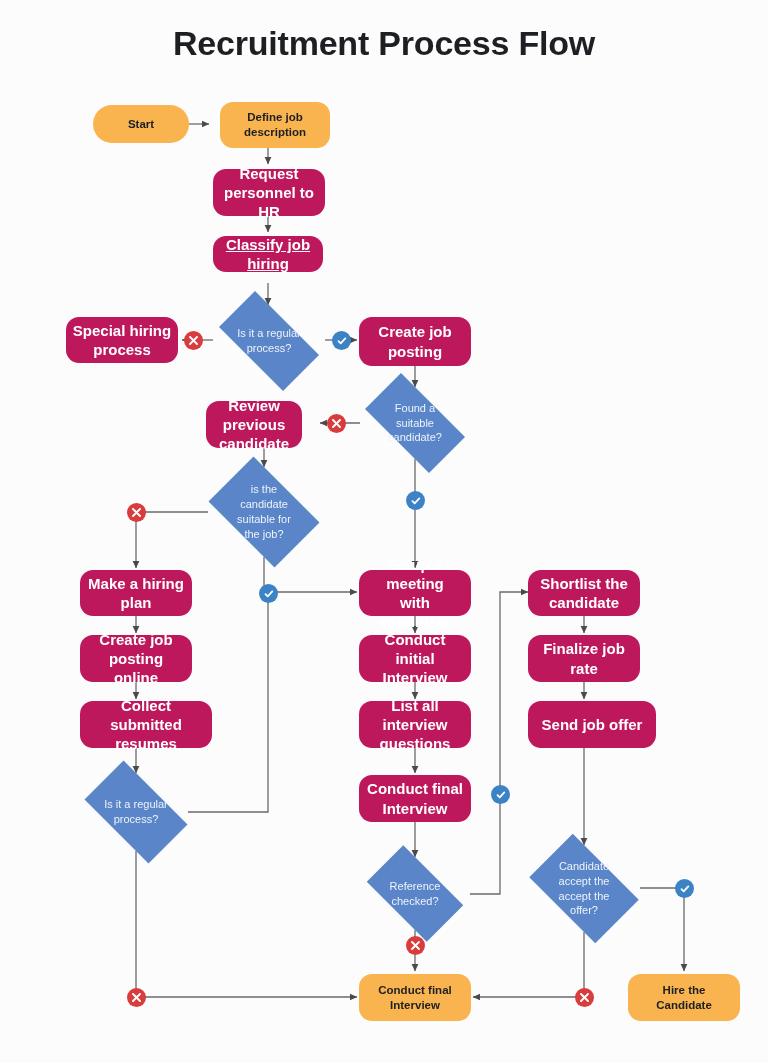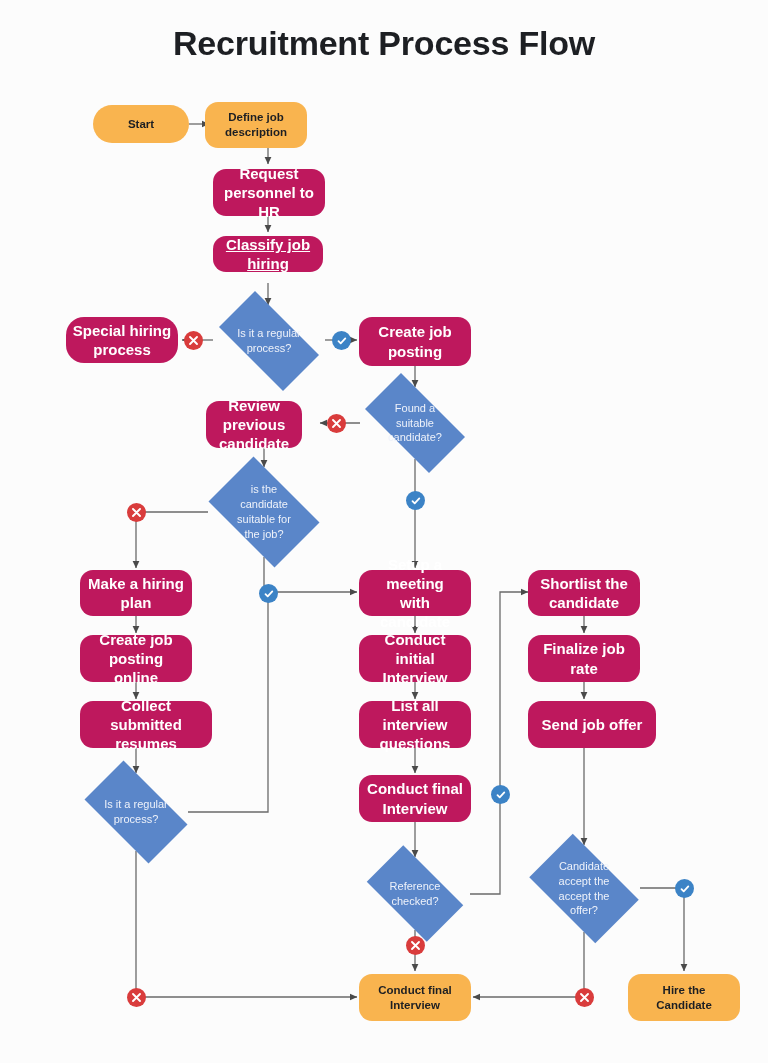--- a/index.html
+++ b/index.html
@@ -166,42 +166,42 @@
     <path d="M640,888 L684,888 L684,971" marker-end="url(#ah)"></path>
 
     <path d="M584,932 L584,997 L473,997" marker-end="url(#ah)"></path>
   </g>
 </svg>
 
 <div class="node term" style="left:93px; top:105px; width:96px; height:38px;">
   <span class="label">Start</span>
 </div>
 
-<div class="node term sq" style="left:205px; top:102px; width:102px; height:46px;">
+<div class="node term sq" style="left:220px; top:102px; width:110px; height:46px;">
   <span class="label">Define job
 description</span>
 </div>
 
 <div class="node proc" style="left:213px; top:169px; width:112px; height:47px;">
   <span class="label">Request
 personnel to HR</span>
 </div>
 
 <div class="node proc" style="left:213px; top:236px; width:110px; height:36px;text-decoration:underline;">
   <span class="label">Classify job
 hiring</span>
 </div>
 
 <div class="node dec" style="left:205px; top:305px; width:128px; height:72px;">
   <span class="dia"></span>
   <span class="label">Is it a regular
 process?</span>
 </div>
 
-<div class="node proc" style="left:66px; top:317px; width:112px; height:46px;border-radius:18px;">
+<div class="node proc" style="left:66px; top:317px; width:112px; height:46px;">
   <span class="label">Special hiring
 process</span>
 </div>
 
 <div class="node proc" style="left:359px; top:317px; width:112px; height:49px;">
   <span class="label">Create job
 posting</span>
 </div>
 
 <div class="node dec" style="left:351px; top:387px; width:128px; height:72px;">

